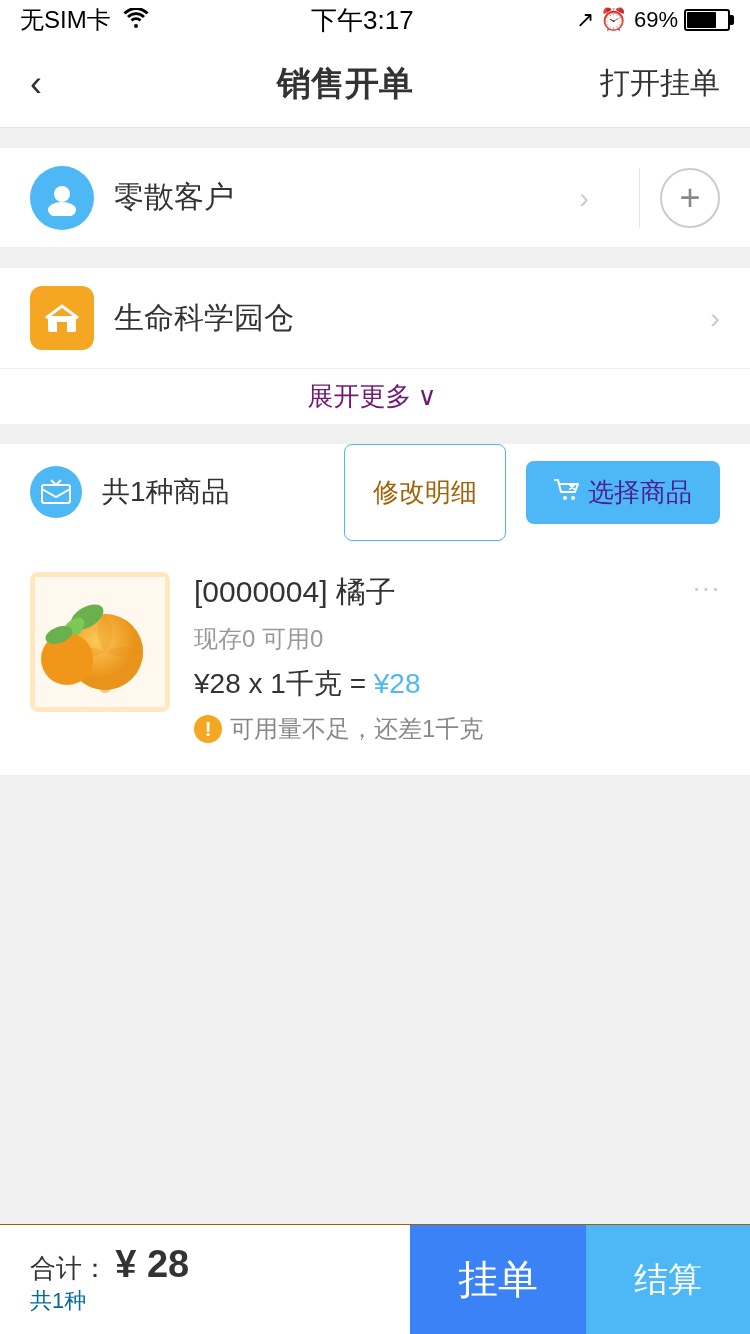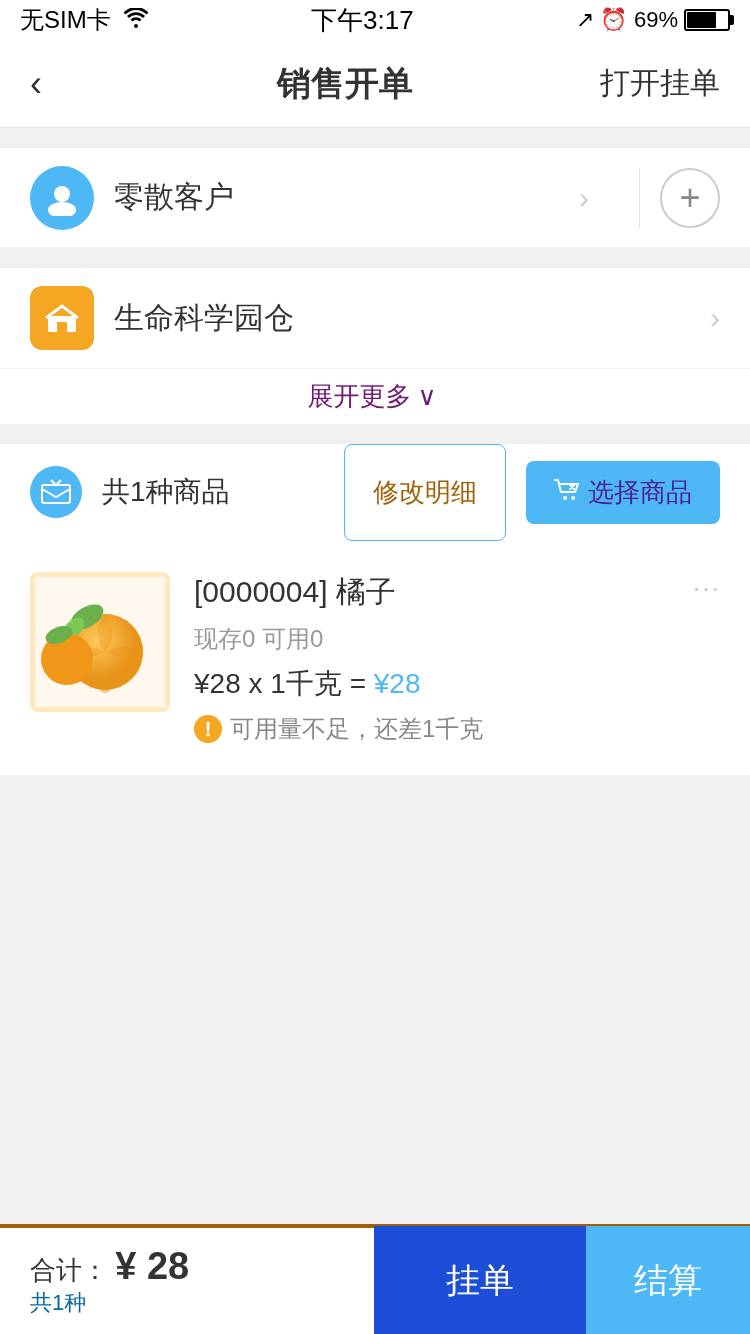--- a/index.html
+++ b/index.html
@@ -271,21 +271,21 @@
       align-self: flex-start;
     }
 
     
     .footer-area {
       position: fixed;
       bottom: 0;
       left: 0;
       width: 750px;
       background: #fff;
-      border-top: 4px solid #a16207;
+      border-top: 1px solid #a16207;
       display: flex;
       align-items: center;
       height: 110px;
     }
     .footer-total {
       flex: 1;
       padding: 0 30px;
     }
     .footer-total-row {
       font-size: 26px;
@@ -294,25 +294,25 @@
     .footer-total-amount {
       font-size: 38px;
       font-weight: bold;
       color: #333;
     }
     .footer-total-sub {
       font-size: 22px;
       color: #0369a1;
     }
     .btn-hang {
-      width: 212px;
+      width: 176px;
       height: 110px;
-      background: #1d4ed8;
+      background: #3b82f6;
       color: #fff;
-      font-size: 34px;
+      font-size: 40px;
       border: none;
       display: flex;
       align-items: center;
       justify-content: center;
       cursor: pointer;
     }
     .btn-checkout {
       width: 164px;
       height: 110px;
       background: #4db8f5;

